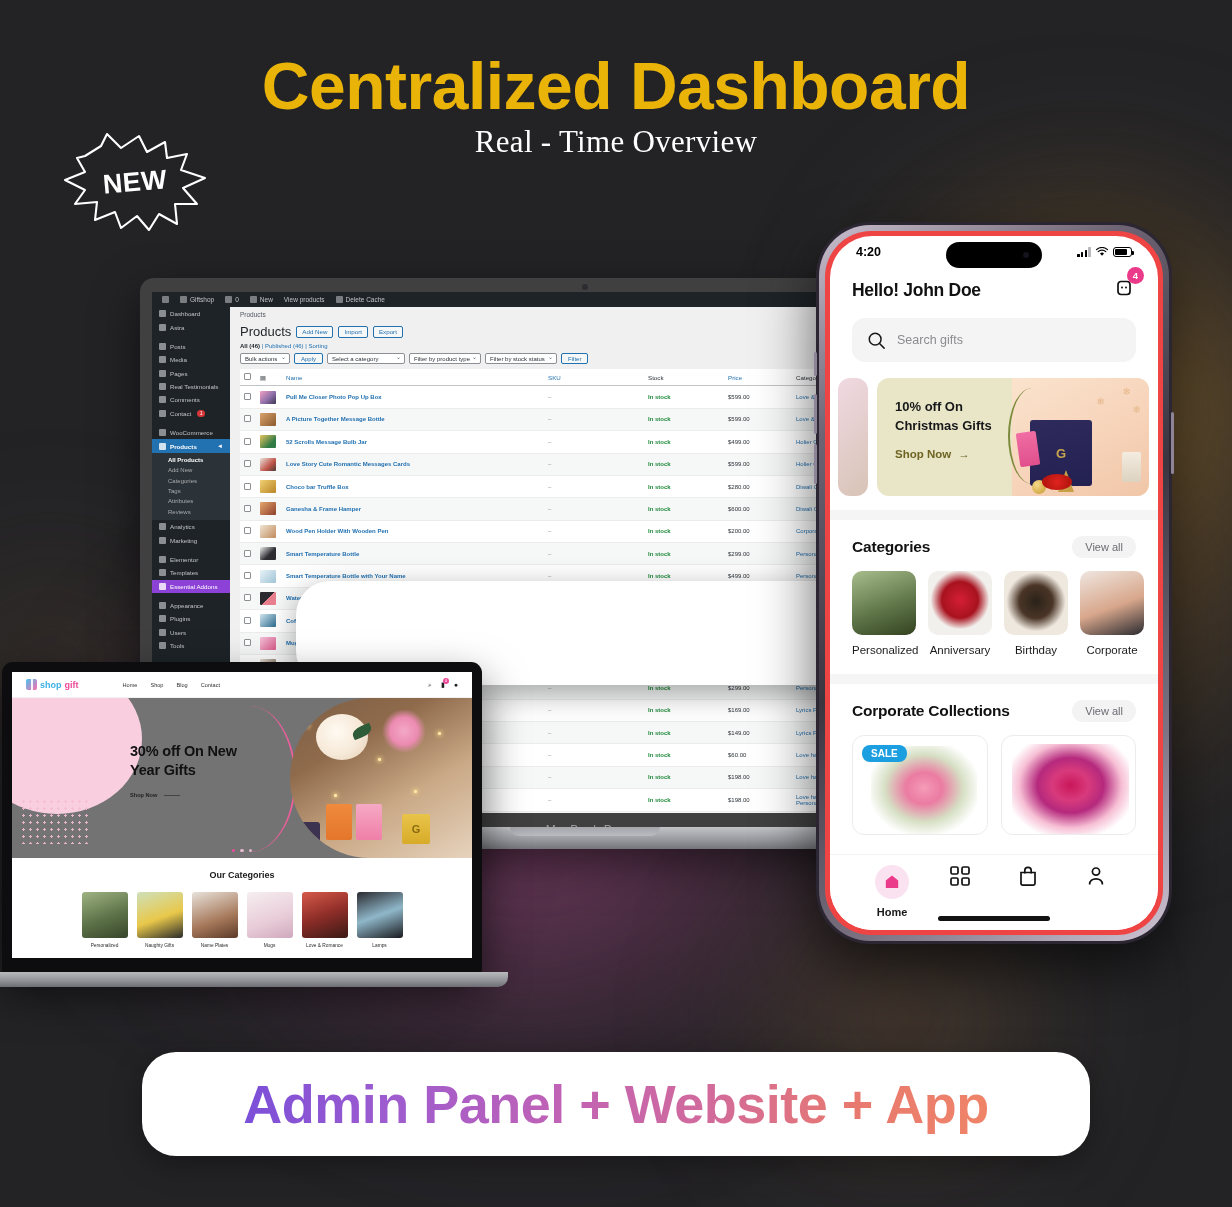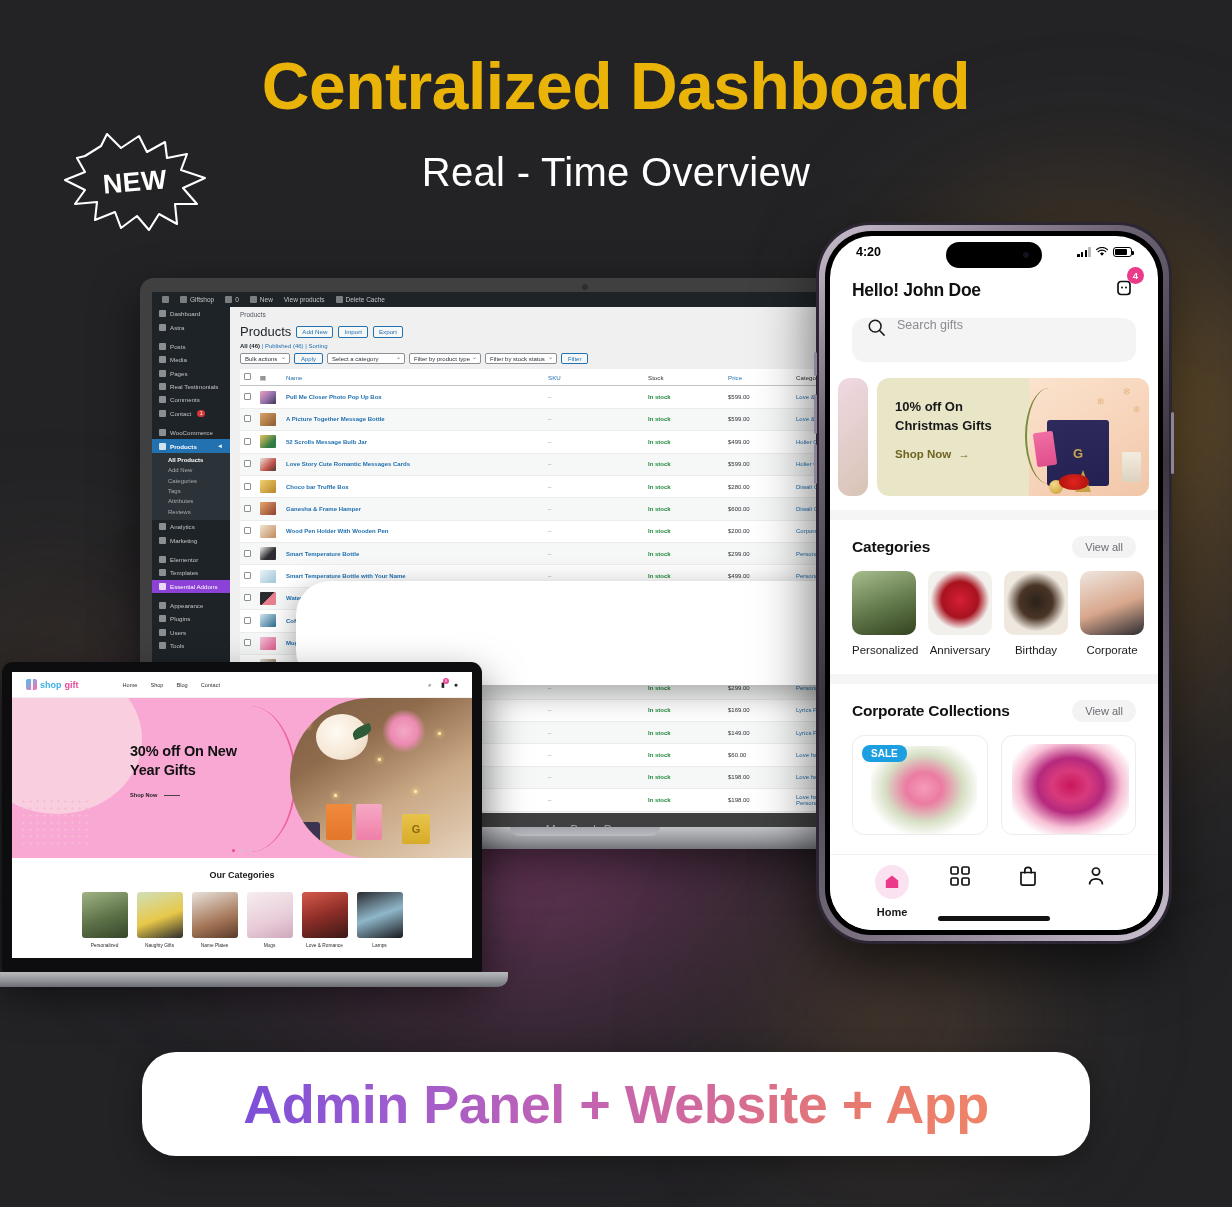--- a/index.html
+++ b/index.html
@@ -22,21 +22,21 @@
   .glow-purple2 { width: 420px; height: 360px; left: 60px; bottom: 230px;
       background: radial-gradient(circle, rgba(120,56,100,0.5) 0%, rgba(35,35,38,0) 70%); }
   .glow-warm-b { width: 420px; height: 300px; right: 120px; bottom: 40px;
       background: radial-gradient(circle, rgba(150,104,62,0.42) 0%, rgba(35,35,38,0) 70%); }
   .glow-amber-l { width: 260px; height: 300px; left: -80px; top: 520px;
       background: radial-gradient(circle, rgba(130,92,48,0.30) 0%, rgba(35,35,38,0) 70%); }
 
   
   .header { position: absolute; top: 0; left: 0; width: 1232px; text-align: center; z-index: 20; }
   .title { margin-top: 48px; font-size: 66px; font-weight: 700; color: #eab308; letter-spacing: -0.5px; }
-  .subtitle { margin-top: 26px; font-size: 40px; font-weight: 400; color: #fff; letter-spacing: 0.3px; }
+  .subtitle { font-size: 31px; font-weight: 400; color: #fff; letter-spacing: 0.3px; font-family: Liberation Serif, serif; }
 
   .new-badge { position: absolute; left: 55px; top: 128px; width: 160px; height: 108px; z-index: 22; }
   .new-badge svg { display: block; }
   .new-badge-text { position: absolute; left: 0; top: 0; width: 160px; height: 108px;
       display: flex; align-items: center; justify-content: center;
       color: #fff; font-size: 27px; font-weight: 600; letter-spacing: 0.5px;
       transform: rotate(-5deg); }
 
   
   .macbook { position: absolute; left: 140px; top: 262px; width: 890px; height: 600px; z-index: 4; }
@@ -124,21 +124,21 @@
   .site-logo { display: flex; align-items: center; gap: 3px; font-size: 9px; font-weight: 700; }
   .logo-gift { width: 11px; height: 11px; border-radius: 2px;
       background: linear-gradient(135deg,#49c0f0,#ff6fae); position: relative; }
   .logo-gift::after { content:""; position:absolute; left:4.5px; top:0; width:2px; height:11px; background:#fff; opacity:.9;}
   .logo-shop { color: #3cb0e5; } .logo-gift-t { color: #ec4899; }
   .site-menu { display: flex; gap: 13px; margin-left: 44px; font-size: 5.6px; color: #333; }
   .site-icons { margin-left: auto; display: flex; gap: 9px; align-items: center; color: #222; font-size: 7px; position: relative; }
   .cart-badge { position: absolute; top: -3px; right: 9px; background: #ec4899; color: #fff;
       font-size: 4px; border-radius: 50%; width: 6px; height: 6px; line-height: 6px; text-align: center; }
 
-  .hero { height: 160px; position: relative; background: #f9a8d4; overflow: hidden; }
+  .hero { height: 160px; position: relative; background: #737373; overflow: hidden; }
   .hero-blob { position: absolute; left: -40px; top: -34px; width: 170px; height: 150px;
       background: #f9cfe0; border-radius: 50%; }
   .hero-dots { position: absolute; left: 8px; bottom: 14px; width: 70px; height: 46px;
       background-image: radial-gradient(#f4bcd2 1.1px, transparent 1.2px);
       background-size: 7px 7px; opacity: .9; }
   .hero-txt { position: absolute; left: 118px; top: 44px; }
   .hero-h { font-size: 14.5px; font-weight: 700; color: #111; line-height: 1.32; letter-spacing: -0.2px; }
   .hero-cta { margin-top: 12px; font-size: 5.6px; font-weight: 600; color: #222;
       display: flex; align-items: center; gap: 7px; }
   .hero-cta .line { width: 16px; height: 1px; background: #444; display: inline-block; }
@@ -175,21 +175,21 @@
   .cat-cell { width: 46px; text-align: center; }
   .cat-img { width: 46px; height: 46px; border-radius: 3px; background-size: cover; }
   .cat-lbl { margin-top: 5px; font-size: 4.8px; color: #2b2b2b; }
 
   
   .phone { position: absolute; left: 816px; top: 222px; width: 356px; height: 722px; z-index: 12; }
   .ph-body { position: absolute; inset: 0; border-radius: 54px; background: #2b2631;
       padding: 4px; box-shadow: 0 24px 58px rgba(0,0,0,0.6); }
   .ph-band { position: absolute; inset: 3px; border-radius: 51px;
       background: linear-gradient(145deg,#c9bfce 0%,#6e6474 22%,#3b3540 50%,#7d7383 78%,#cfc5d4 100%); }
-  .ph-inner { position: absolute; inset: 9px; border-radius: 46px; background: #000000; padding: 5px; }
+  .ph-inner { position: absolute; inset: 9px; border-radius: 46px; background: #ef4444; padding: 5px; }
   .ph-screen { width: 100%; height: 100%; border-radius: 42px; background: #fff; overflow: hidden;
       position: relative; display: flex; flex-direction: column; }
   .ph-side-btn { position: absolute; left: -2px; width: 3px; border-radius: 2px; background: #8e8497; }
   .ph-side-btn.b1 { top: 130px; height: 24px; }
   .ph-side-btn.b2 { top: 172px; height: 40px; }
   .ph-side-btn.b3 { top: 222px; height: 40px; }
   .ph-side-r { position: absolute; right: -2px; top: 190px; width: 3px; height: 62px; border-radius: 2px; background: #8e8497; }
 
   .ph-status { height: 30px; display: flex; align-items: center; padding: 2px 26px 0 26px;
       font-size: 12.5px; font-weight: 600; color: #000; position: relative; }
@@ -209,28 +209,28 @@
   .wifi { width: 14px; height: 10px; position: relative; }
   .wifi::before { content:"◗"; display:none; }
 
   .ph-greet { display: flex; align-items: center; padding: 10px 22px 0 22px; }
   .ph-greet h2 { font-size: 17.5px; font-weight: 700; color: #111; letter-spacing: -0.3px; }
   .ph-bell { margin-left: auto; position: relative; }
   .ph-bell-badge { position: absolute; top: -9px; right: -8px; background: #ec3a8b; color: #fff;
       width: 17px; height: 17px; border-radius: 50%; font-size: 9.5px; font-weight: 700;
       display: flex; align-items: center; justify-content: center; }
   .ph-search { margin: 14px 22px 0 22px; height: 44px; background: #f4f4f5; border-radius: 13px;
-      display: flex; gap: 11px; padding: 0 15px; }
+      display: flex; align-items: center; gap: 11px; padding: 0 15px; }
   .ph-search span { color: #8b8b90; font-size: 12.5px; }
 
   .ph-banners { margin-top: 16px; display: flex; gap: 9px; padding-left: 8px; }
   .ban { flex: 0 0 auto; border-radius: 12px; overflow: hidden; height: 118px; position: relative; }
   .ban.prev { width: 30px; background: linear-gradient(135deg,#f0d9e2,#d8c3b6); }
   .ban.main { width: 272px; background: #e9e6c8; display: flex; }
-  .ban-l { width: 152px; padding: 20px 0 0 18px; position: relative; z-index: 2; }
+  .ban-l { width: 135px; padding: 20px 0 0 18px; position: relative; z-index: 2; }
   .ban-l h4 { font-size: 13px; font-weight: 700; color: #17181a; line-height: 1.45; }
   .ban-cta { margin-top: 12px; font-size: 11.5px; font-weight: 700; color: #6f6423;
       display: flex; align-items: center; gap: 7px; }
   .ban-r { flex: 1; position: relative; background: linear-gradient(150deg,#fbe3cd 0%,#f6d2b8 60%,#f1c6a8 100%); }
   .ban-box { position: absolute; left: 18px; bottom: 10px; width: 62px; height: 66px;
       border-radius: 3px; background: linear-gradient(170deg,#2e2b5c,#232052); }
   .ban-box::after { content:"G"; position:absolute; left:0; right:0; top:26px; text-align:center;
       color:#c9a64e; font-size:13px; font-weight:700; }
   .ban-card { position: absolute; left: 6px; bottom: 30px; width: 20px; height: 34px;
       border-radius: 2px; background: linear-gradient(180deg,#f06ea3,#e04f8d); transform: rotate(-8deg); }

